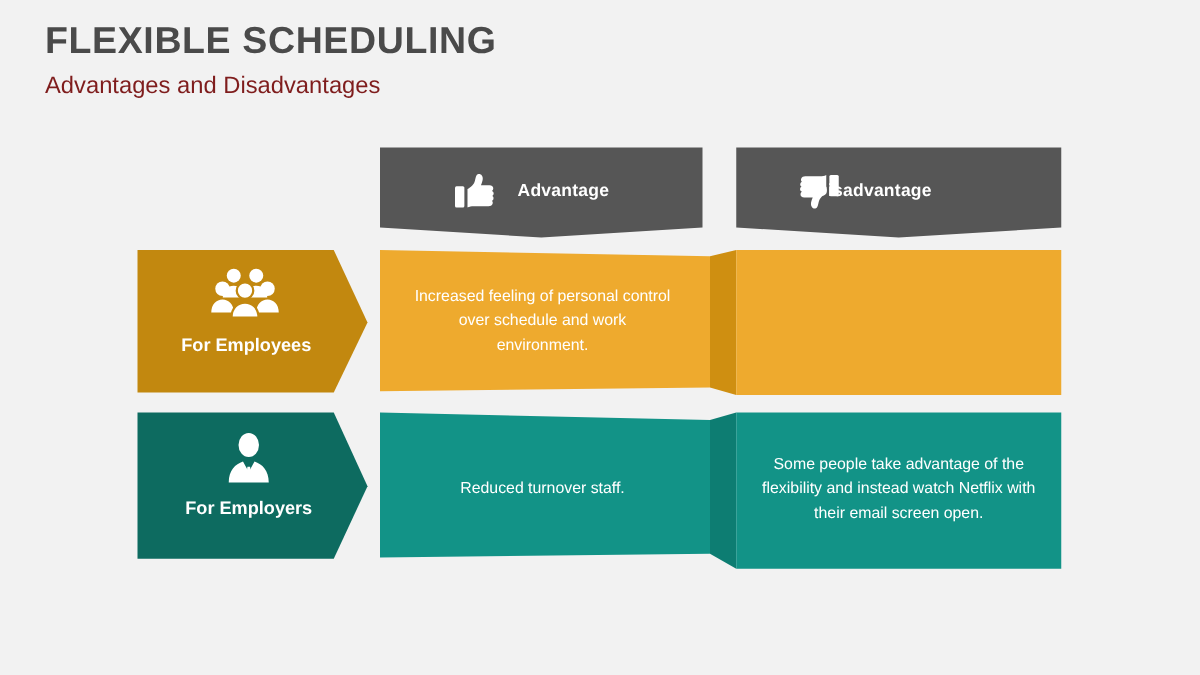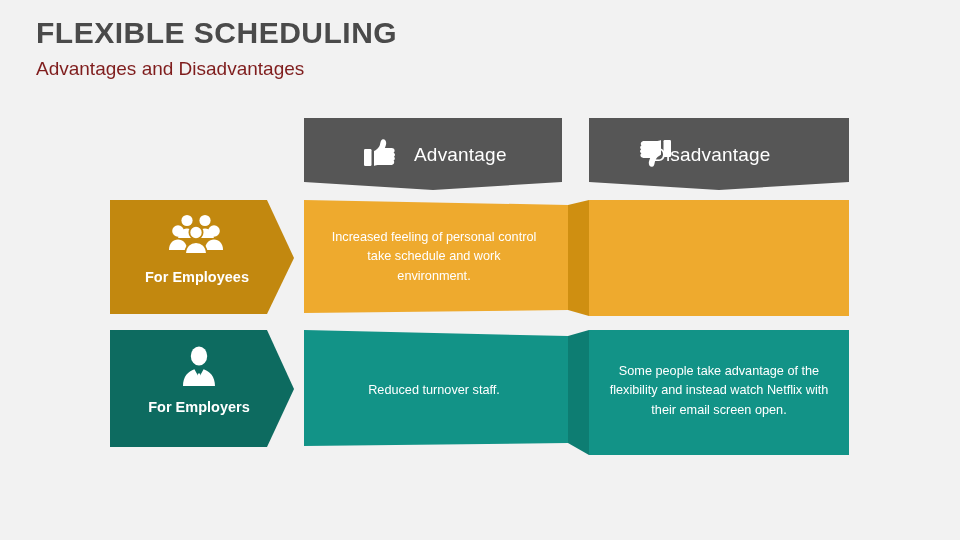--- a/index.html
+++ b/index.html
@@ -24,21 +24,21 @@
     margin:10px 0 0 0;line-height:1.1;white-space:nowrap;
   }
 
   
   #shapes{position:absolute;left:0;top:0;width:960px;height:540px;}
 
   
   .overlay{position:absolute;color:#ffffff;}
 
   .banner-label{
-    font-size:19px;font-weight:normal;letter-spacing:.2px;
+    font-size:14px;font-weight:bold;letter-spacing:.2px;
     white-space:nowrap;
   }
   #adv-label{left:414px;top:144px;}
   #dis-label{left:652px;top:144px;}
 
   .row-label{
     font-size:14.5px;font-weight:bold;text-align:center;
     white-space:nowrap;
   }
   #employees-label{left:108px;top:269px;width:178px;}
@@ -131,17 +131,17 @@
     </g>
 
   </svg>
 
   <div class="overlay banner-label" id="adv-label">Advantage</div>
   <div class="overlay banner-label" id="dis-label">Disadvantage</div>
 
   <div class="overlay row-label" id="employees-label">For Employees</div>
   <div class="overlay row-label" id="employers-label">For Employers</div>
 
-  <div class="overlay cell-text" id="cell-emp-adv">Increased feeling of personal control take schedule and work environment.</div>
+  <div class="overlay cell-text" id="cell-emp-adv">Increased feeling of personal control over schedule and work environment.</div>
   <div class="overlay cell-text" id="cell-empr-adv">Reduced turnover staff.</div>
   <div class="overlay cell-text" id="cell-empr-dis">Some people take advantage of the flexibility and instead watch Netflix with their email screen open.</div>
 
 </div>
 
 </body></html>

